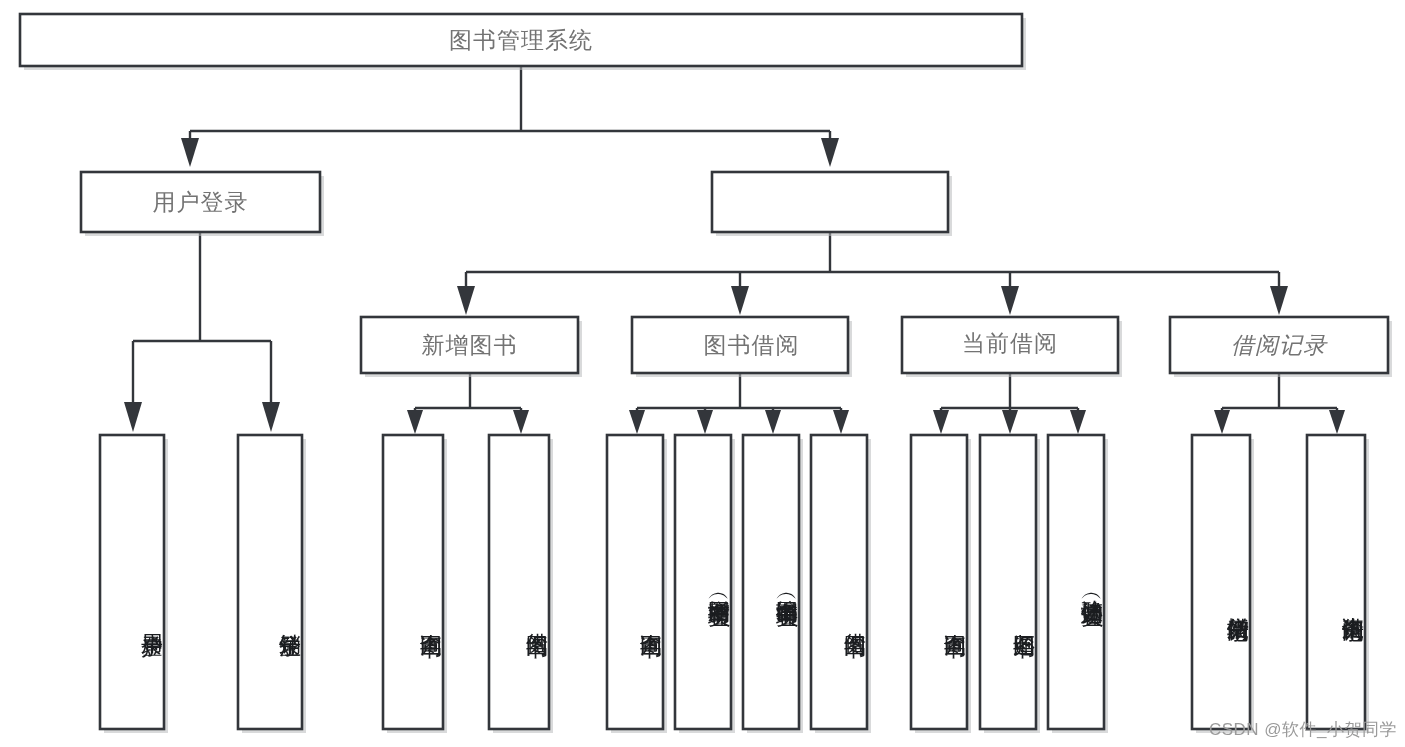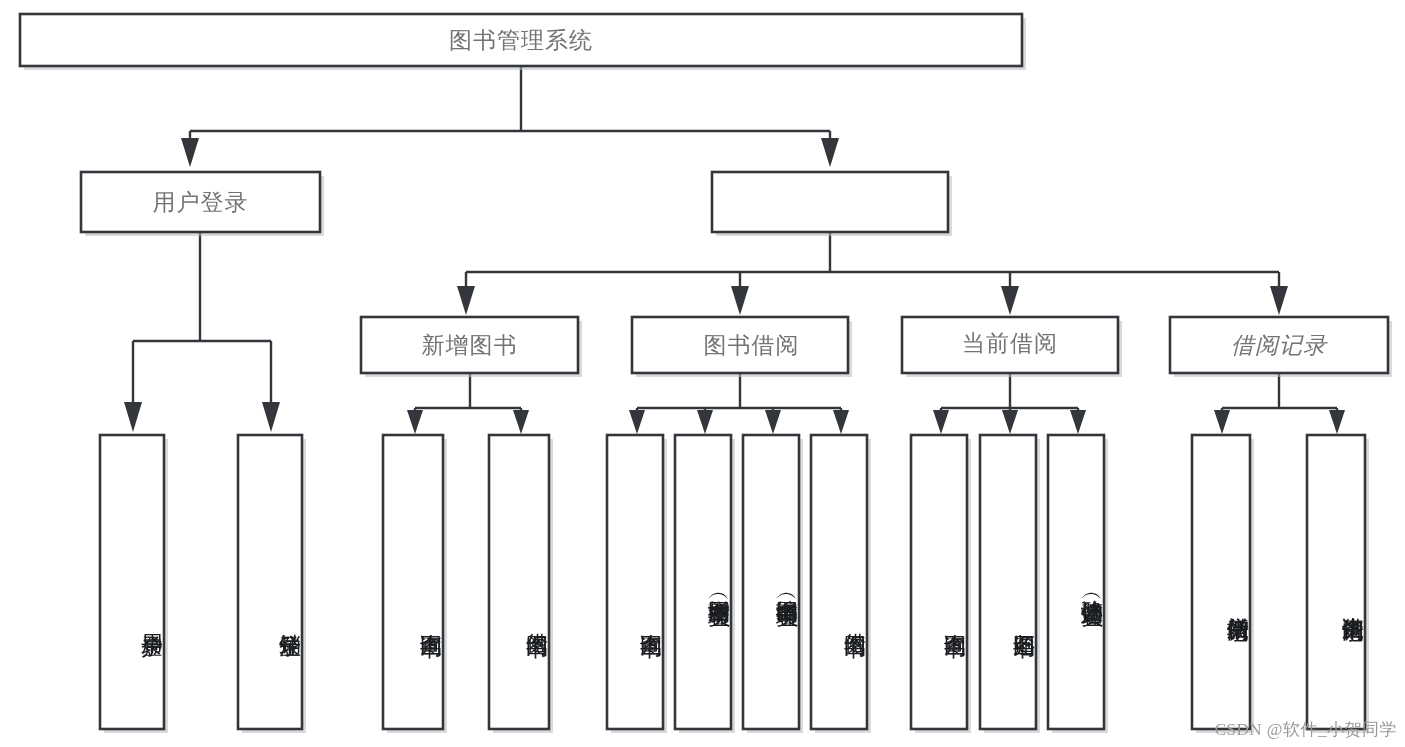--- a/index.html
+++ b/index.html
@@ -69,21 +69,21 @@
     font-size: 23px;
     color: #737373;
     white-space: nowrap;
     letter-spacing: 1px;
     pointer-events: none;
   }
   #watermark {
     position: absolute;
     right: 8px;
     bottom: 6px;
-    font-family: Liberation Serif, serif;
+    font-family: Liberation Sans, sans-serif;
     font-size: 17px;
     color: #9a9a9a;
     letter-spacing: 0.5px;
     white-space: nowrap;
     user-select: none;
   }
 </style>
 </head>
 <body>
 

